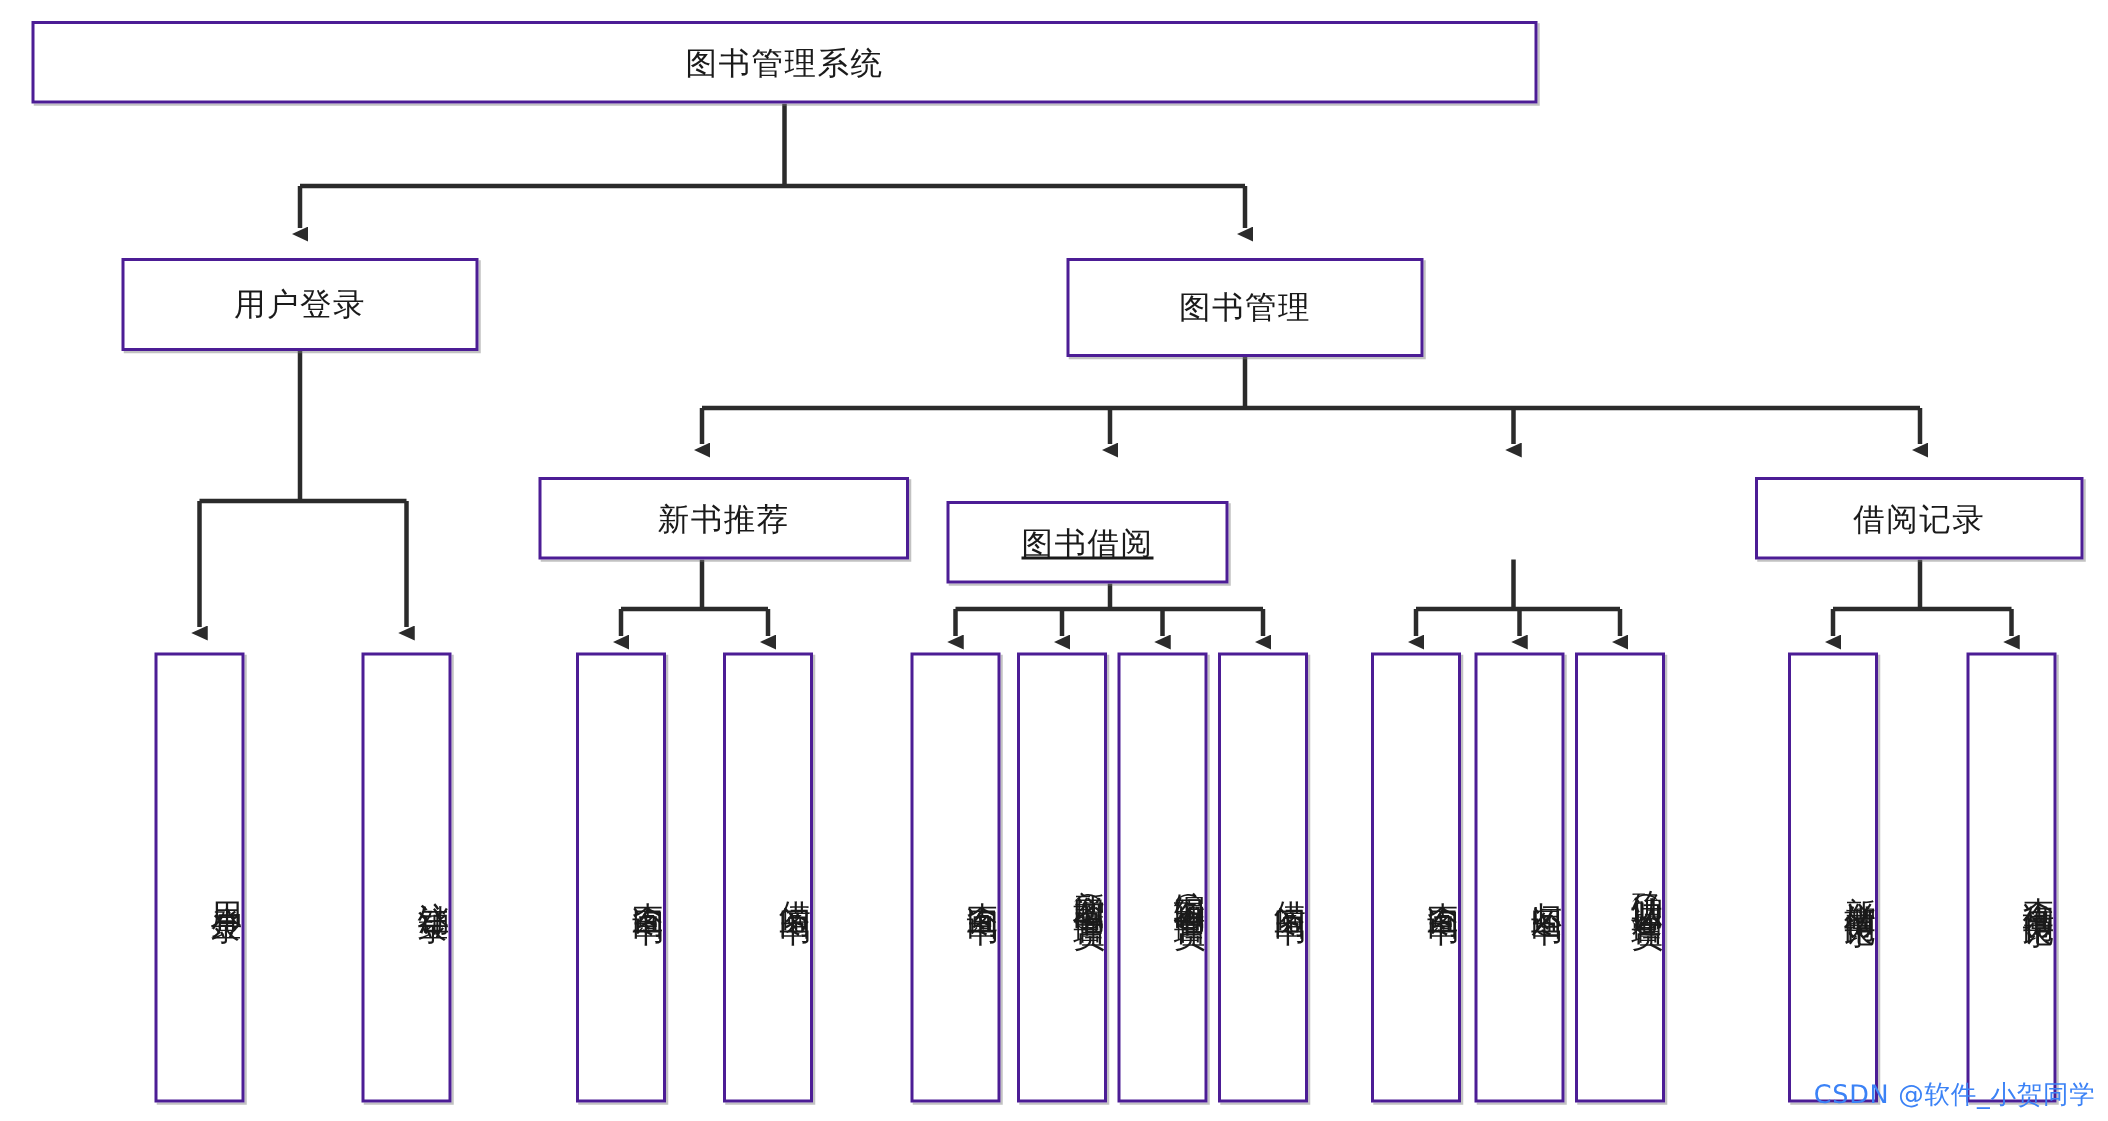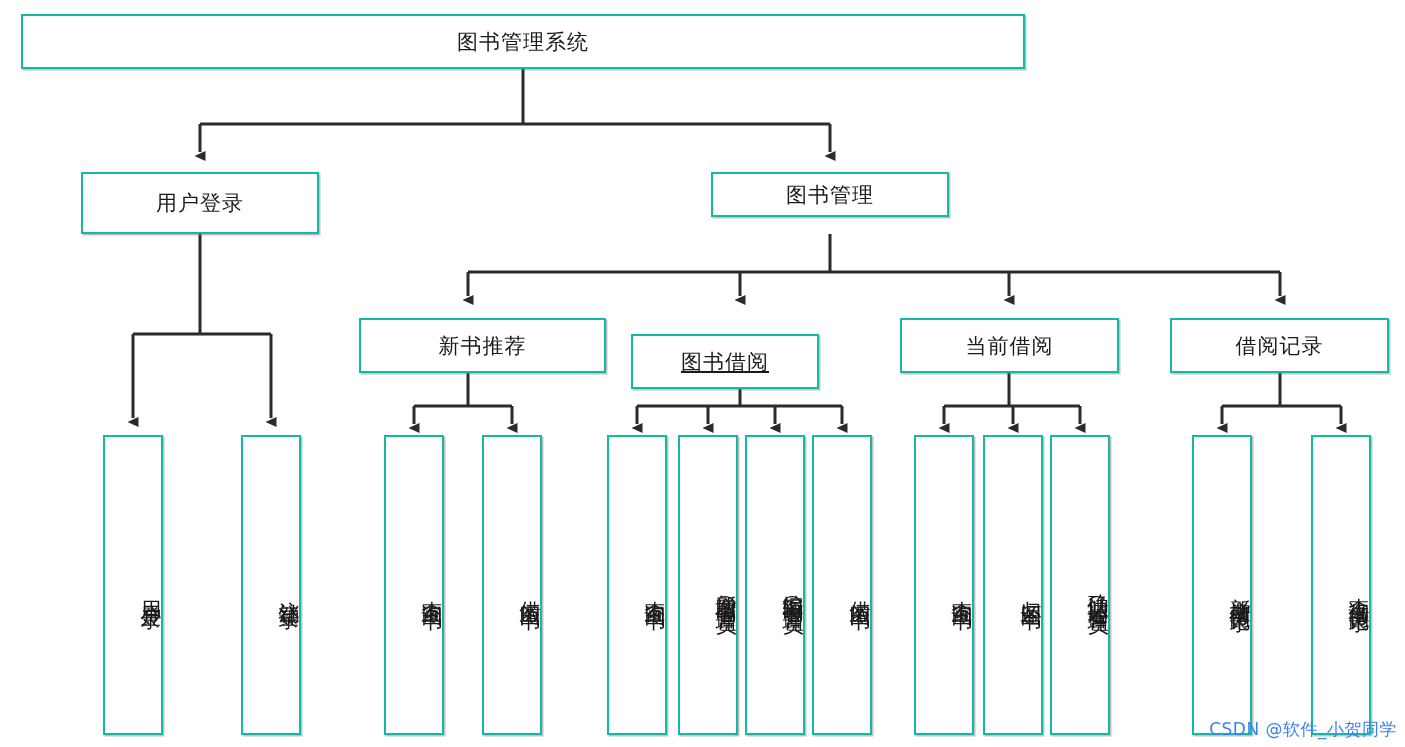--- a/index.html
+++ b/index.html
@@ -21,21 +21,21 @@
     position: absolute;
     left: 0;
     top: 0;
     width: 1405px;
     height: 747px;
     pointer-events: none;
   }
   .node {
     position: absolute;
     box-sizing: border-box;
-    border: 2px solid #14b8a6;
+    border: 2px solid #4c1d95;
     background: #ffffff;
     display: flex;
     align-items: center;
     justify-content: center;
     color: #1a1a1a;
     box-shadow: 1.5px 1.5px 0 rgba(120,120,120,0.45);
   }
   .node.horizontal {
     font-size: 21px;
     letter-spacing: 1px;
@@ -124,32 +124,29 @@
     </g>
   </svg>
 
   <div class="node horizontal" style="left:21px; top:14px; width:1004px; height:55px;">
     <span>图书管理系统</span>
   </div>
 
   <div class="node horizontal" style="left:81px; top:172px; width:238px; height:62px;">
     <span>用户登录</span>
   </div>
-  <div class="node horizontal" style="left:711px; top:172px; width:238px; height:45px;">
+  <div class="node horizontal" style="left:711px; top:172px; width:238px; height:66px;">
     <span>图书管理</span>
   </div>
 
   <div class="node horizontal" style="left:359px; top:318px; width:247px; height:55px;">
     <span>新书推荐</span>
   </div>
   <div class="node horizontal" style="left:631px; top:334px; width:188px; height:55px;text-decoration:underline;">
     <span>图书借阅</span>
-  </div>
-  <div class="node horizontal" style="left:900px; top:318px; width:219px; height:55px;">
-    <span>当前借阅</span>
   </div>
   <div class="node horizontal" style="left:1170px; top:318px; width:219px; height:55px;">
     <span>借阅记录</span>
   </div>
 
   <div class="node vertical" style="left:103px; top:435px; width:60px; height:300px;">
     <span>用户登录</span>
   </div>
   <div class="node vertical" style="left:241px; top:435px; width:60px; height:300px;">
     <span>注销登录</span>

